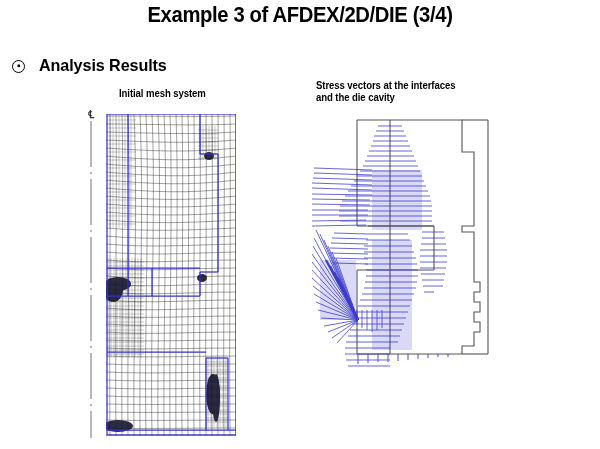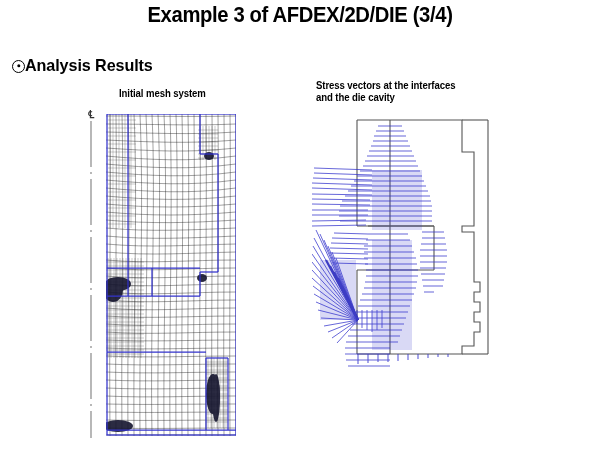--- a/index.html
+++ b/index.html
@@ -18,21 +18,21 @@
     letter-spacing:-0.4px;
     transform:scaleX(0.92);
     transform-origin:center top;
     white-space:nowrap;
     color:#000;
   }
 
   
   .bullet-row{
     position:absolute;left:12px;top:56px;
-    display:flex;align-items:center;gap:0;
+    display:flex;align-items:center;gap:14px;
   }
   .bullet-mark{
     width:11px;height:11px;border:1.3px solid #000;border-radius:50%;
     position:relative;flex:0 0 auto;
   }
   .bullet-mark::after{
     content:"";position:absolute;left:50%;top:50%;
     width:3.4px;height:3.4px;background:#000;border-radius:50%;
     transform:translate(-50%,-50%);
   }

